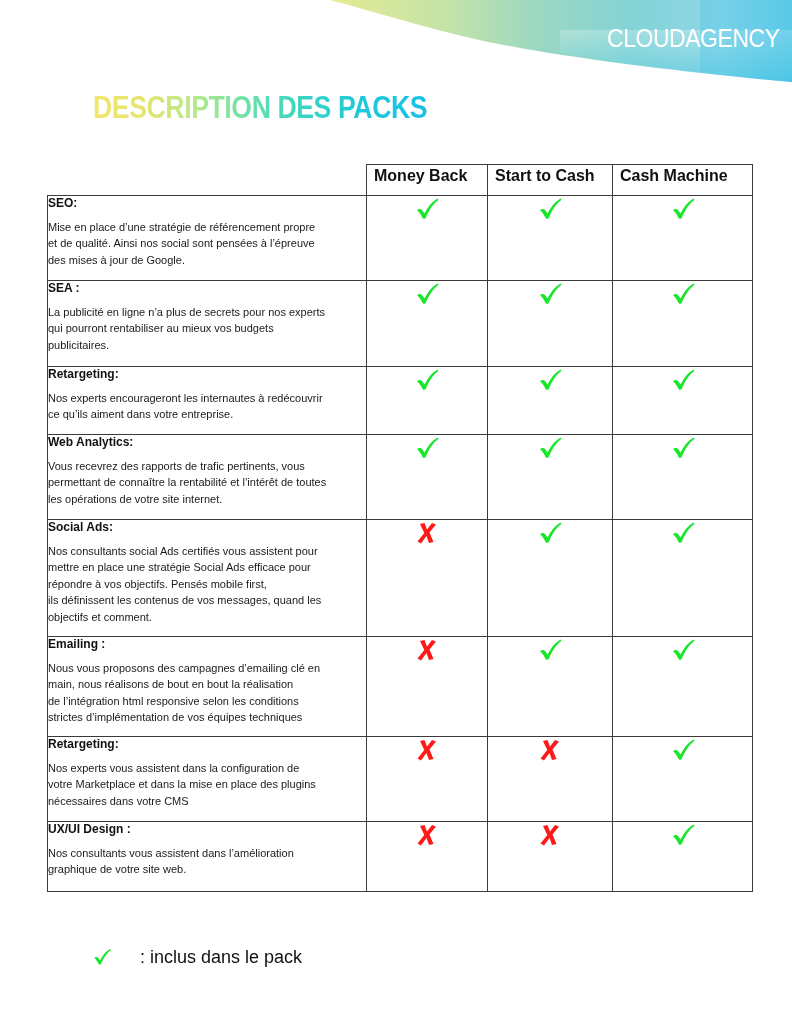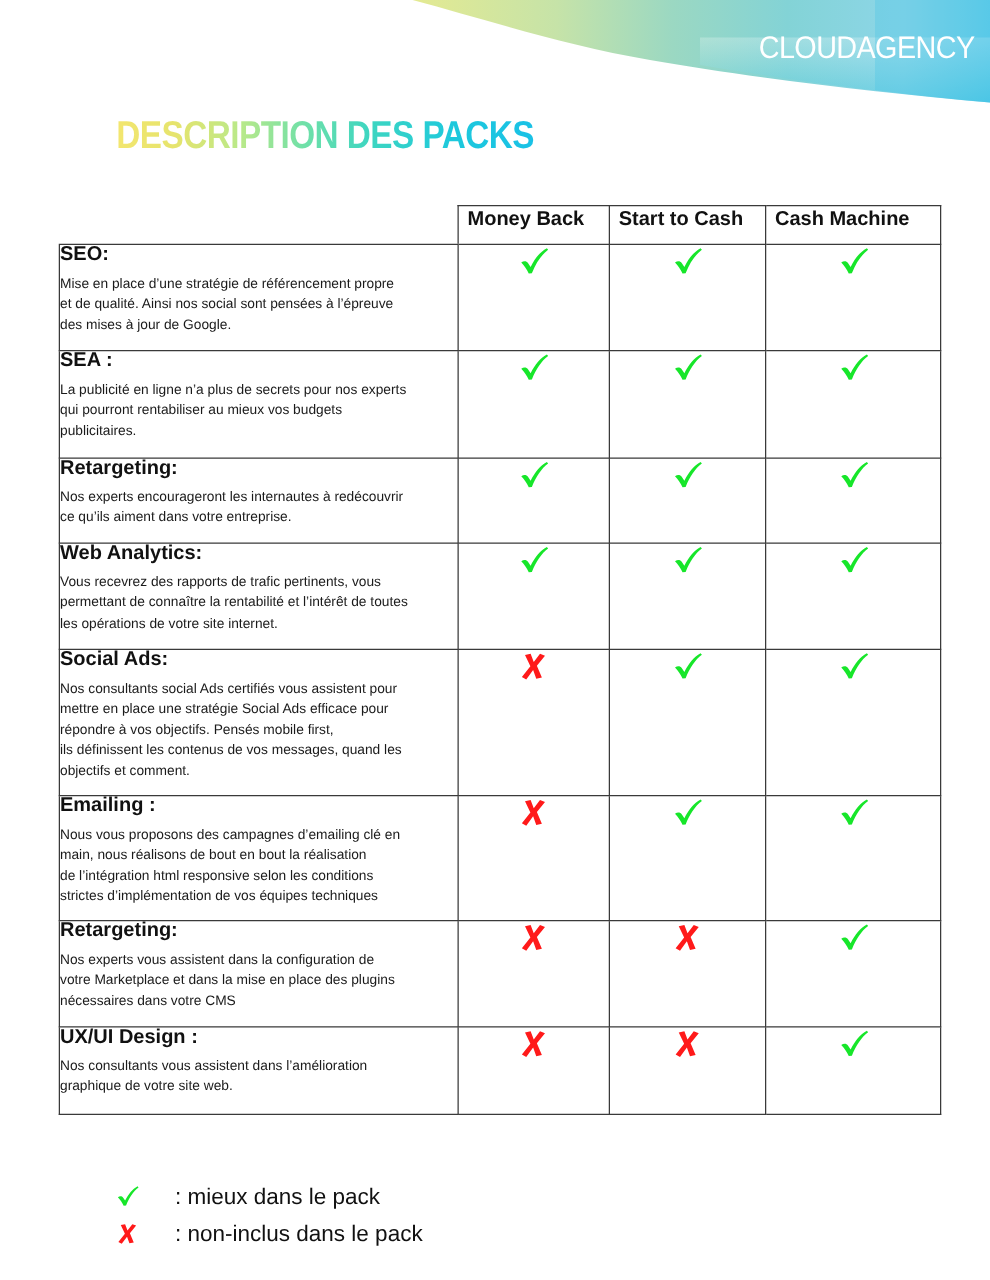--- a/index.html
+++ b/index.html
@@ -32,21 +32,21 @@
   }
   table.packs th, table.packs td {
     border: 1.5px solid #3a3a3a; padding: 0; vertical-align: top;
   }
   table.packs th.empty { border: none; border-bottom: 1.5px solid #3a3a3a; }
   table.packs th.pack {
     font-size: 16px; font-weight: bold; text-align: left;
     padding: 2px 0 0 7px; height: 28px; vertical-align: top;
   }
   td.desc { padding: 1px 6px 4px 7px; }
-  .svc-name { font-size: 16px; font-weight: bold; line-height: 15px; }
+  .svc-name { font-size: 12px; font-weight: bold; line-height: 15px; }
   .svc-text { font-size: 11px; line-height: 16.4px; margin-top: 8px; color: #1a1a1a; }
   td.mark { text-align: center; vertical-align: middle; }
   td.mark svg { display: inline-block; }
   .legend { position: absolute; left: 92px; top: 942px; }
   .legend-row { display: flex; align-items: center; height: 30px; }
   .legend-icon { width: 48px; display: flex; justify-content: flex-start; }
   .legend-text { font-size: 18px; color: #111; }
 </style>
 </head>
 <body>
@@ -247,23 +247,15 @@
     </tbody>
 </table>
 
 <div class="legend">
   <div class="legend-row">
     <span class="legend-icon">
         <svg width="20" height="20" viewBox="0 0 26 26">
           <path d="M3,14 C5,12.5 7,12.5 8.5,14.5 L10.5,17.5 C14,10.5 18,5.5 23.5,2.5 L24.5,3.8 C19,8 15,14 11.5,22.5 L9,22.8 C7.5,19.5 5.5,16.5 3,14 Z" fill="#17e62a"></path>
         </svg>
       </span>
-    <span class="legend-text">: mieux dans le pack</span>
-  </div>
-  <div class="legend-row">
-    <span class="legend-icon">
-        <svg width="20" height="20" viewBox="0 0 26 26">
-          <path d="M6,4 L10.5,3 L13,9.5 L18,3 L22,4.5 L15.5,12.5 L19.5,22 L15,23 L12.5,16 L7,23.5 L3.5,21.5 L10.3,13 Z" fill="#ff1a1a"></path>
-        </svg>
-      </span>
-    <span class="legend-text">: non-inclus dans le pack</span>
+    <span class="legend-text">: inclus dans le pack</span>
   </div>
 </div>
 
 </body></html>

